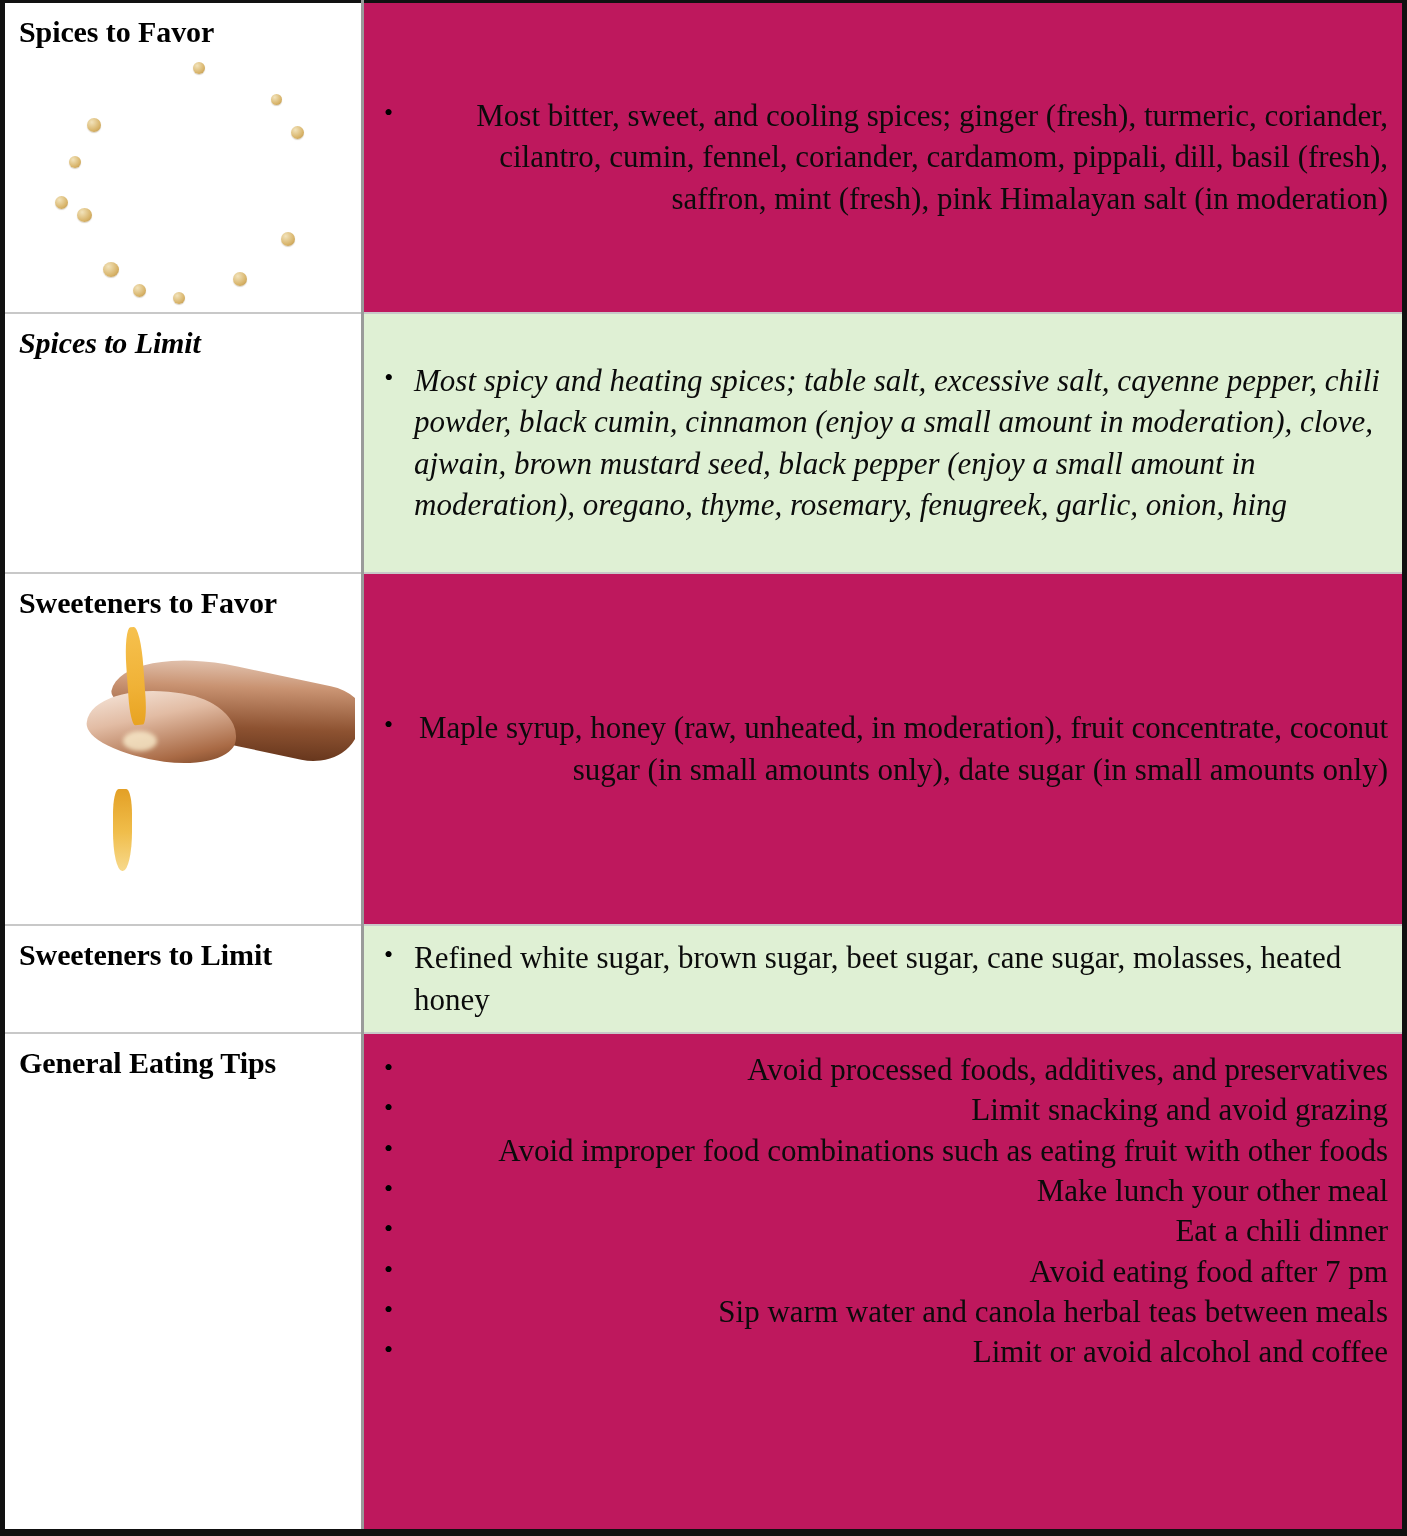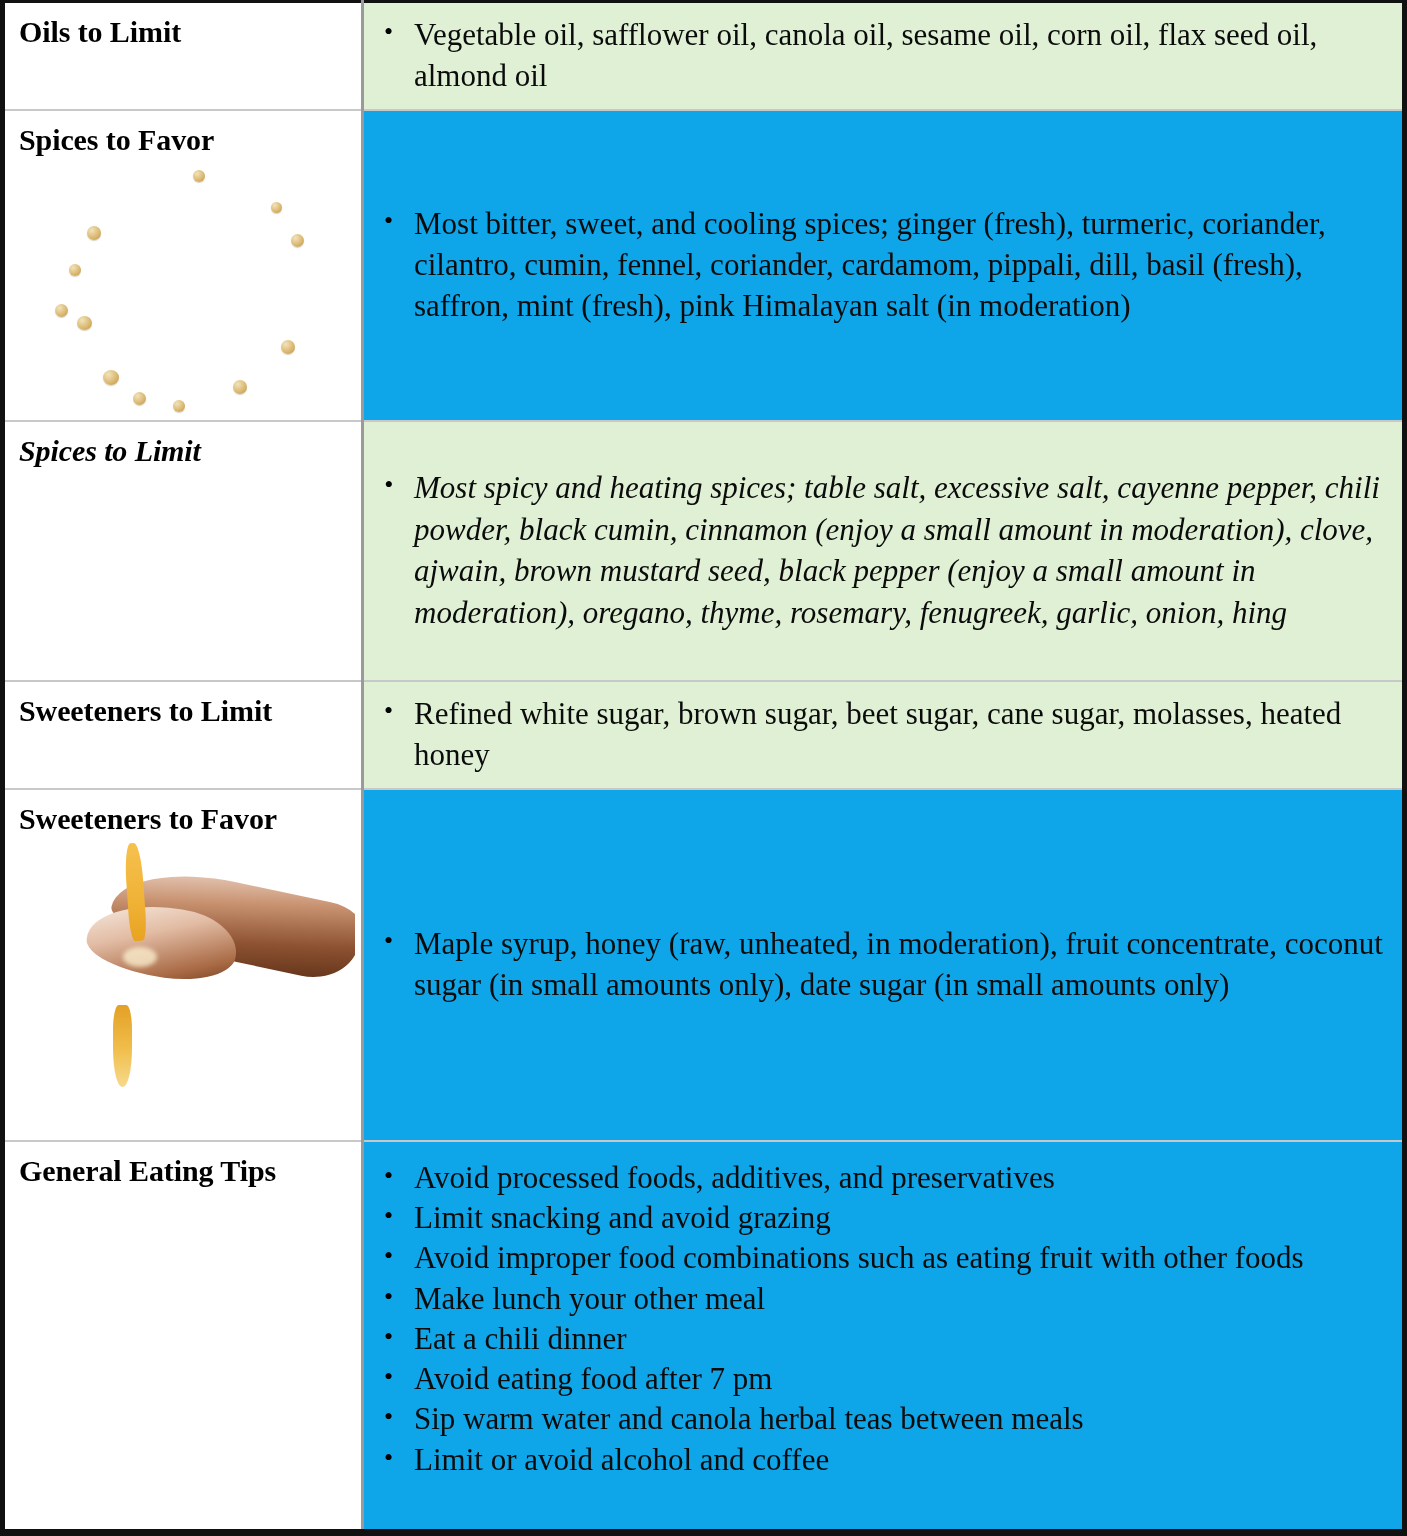--- a/index.html
+++ b/index.html
@@ -48,21 +48,21 @@
     color: #000000;
     letter-spacing: -0.1px;
   }
 
   .items-cell {
     vertical-align: middle;
     border-bottom: 2px solid #c8c8c8;
     padding: 4px 14px 4px 12px;
   }
   .items-cell.green { background: #dff0d4; }
-  .items-cell.white { background: #0ea5e9; }
+  .items-cell.white { background: #be185d; text-align: right; }
 
   .items-cell.top-align { vertical-align: top; padding-top: 16px; }
 
   ul.items {
     margin: 0;
     padding: 0 0 0 34px;
     list-style: none;
   }
   ul.items li {
     position: relative;
@@ -184,30 +184,20 @@
     border-radius: 50%;
     filter: blur(2px);
   }
 </style>
 </head>
 <body>
 
 <table class="diet-table">
   <tbody>
 
-    <tr style="height:108px;">
-      <td class="cat-cell">
-        <div class="cat-label">Oils to Limit</div>
-      </td>
-      <td class="items-cell green">
-        <ul class="items">
-          <li>Vegetable oil, safflower oil, canola oil, sesame oil, corn oil, flax seed oil, almond oil</li>
-        </ul>
-      </td>
-    </tr>
 
     <tr style="height:248px;">
       <td class="cat-cell">
         <div class="cat-label">Spices to Favor</div>
         <div class="photo seed-pile">
           <div class="blob"></div>
           <div class="grain" style="left:22px;  top:140px; width:13px; height:13px;"></div>
           <div class="grain" style="left:44px;  top:152px; width:15px; height:14px;"></div>
           <div class="grain" style="left:36px;  top:100px; width:12px; height:12px;"></div>
           <div class="grain" style="left:258px; top:70px;  width:13px; height:13px;"></div>
@@ -232,46 +222,46 @@
       <td class="cat-cell">
         <div class="cat-label">Spices to Limit</div>
       </td>
       <td class="items-cell green">
         <ul class="items">
           <li>Most spicy and heating spices; table salt, excessive salt, cayenne pepper, chili powder, black cumin, cinnamon (enjoy a small amount in moderation), clove, ajwain, brown mustard seed, black pepper (enjoy a small amount in moderation), oregano, thyme, rosemary, fenugreek, garlic, onion, hing</li>
         </ul>
       </td>
     </tr>
 
-    <tr style="height:108px;">
-      <td class="cat-cell">
-        <div class="cat-label">Sweeteners to Limit</div>
-      </td>
-      <td class="items-cell green">
-        <ul class="items">
-          <li>Refined white sugar, brown sugar, beet sugar, cane sugar, molasses, heated honey</li>
-        </ul>
-      </td>
-    </tr>
-
     <tr style="height:352px;">
       <td class="cat-cell">
         <div class="cat-label">Sweeteners to Favor</div>
         <div class="photo honey-shot">
           <div class="spoon"></div>
           <div class="spoon-bowl"></div>
           <div class="stream-top"></div>
           <div class="pool"></div>
           <div class="hilite"></div>
           <div class="drip"></div>
         </div>
       </td>
       <td class="items-cell white">
         <ul class="items">
           <li>Maple syrup, honey (raw, unheated, in moderation), fruit concentrate, coconut sugar (in small amounts only), date sugar (in small amounts only)</li>
+        </ul>
+      </td>
+    </tr>
+
+    <tr style="height:108px;">
+      <td class="cat-cell">
+        <div class="cat-label">Sweeteners to Limit</div>
+      </td>
+      <td class="items-cell green">
+        <ul class="items">
+          <li>Refined white sugar, brown sugar, beet sugar, cane sugar, molasses, heated honey</li>
         </ul>
       </td>
     </tr>
 
     <tr>
       <td class="cat-cell">
         <div class="cat-label">General Eating Tips</div>
       </td>
       <td class="items-cell white top-align">
         <ul class="items tight">

